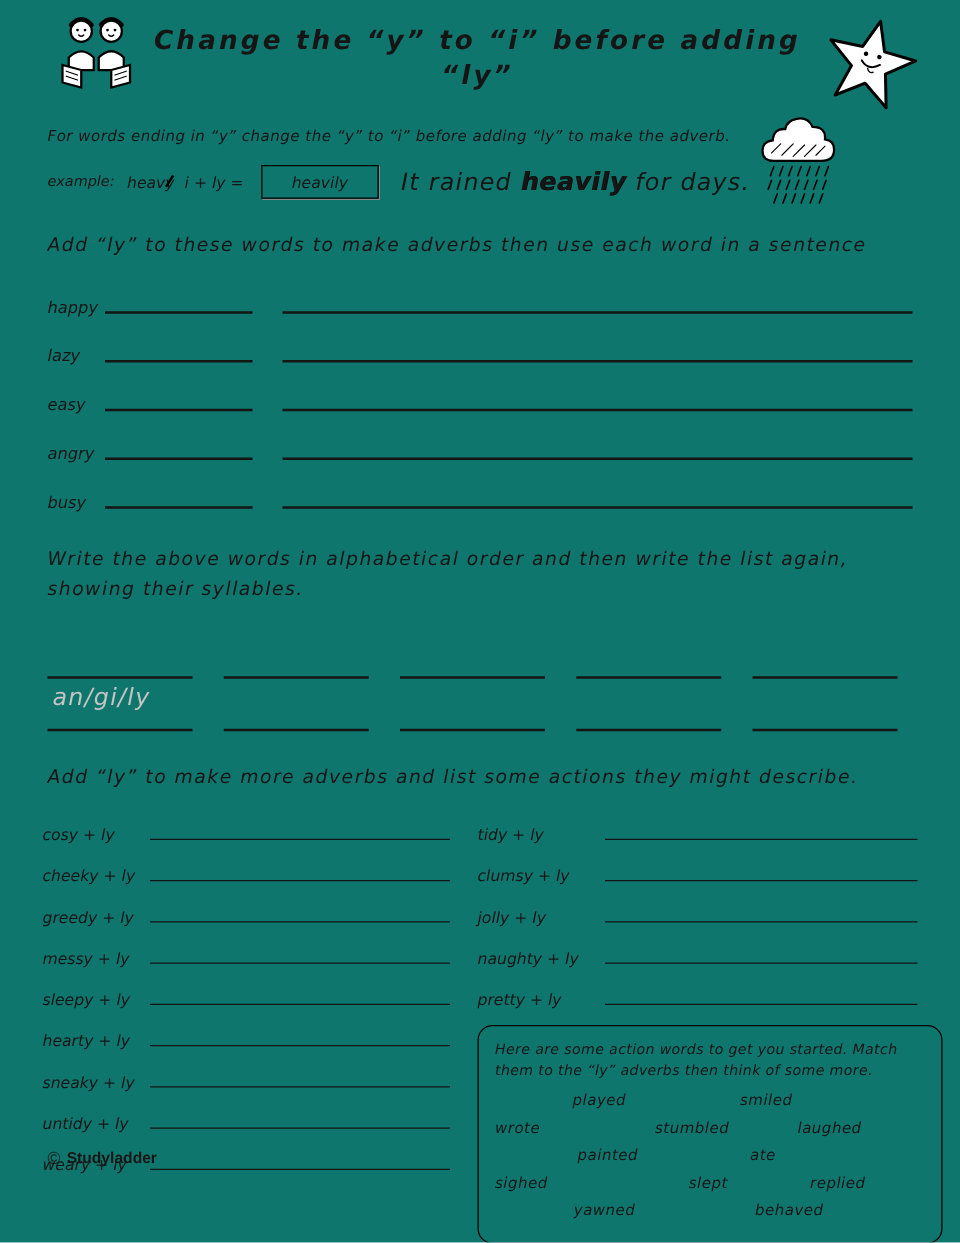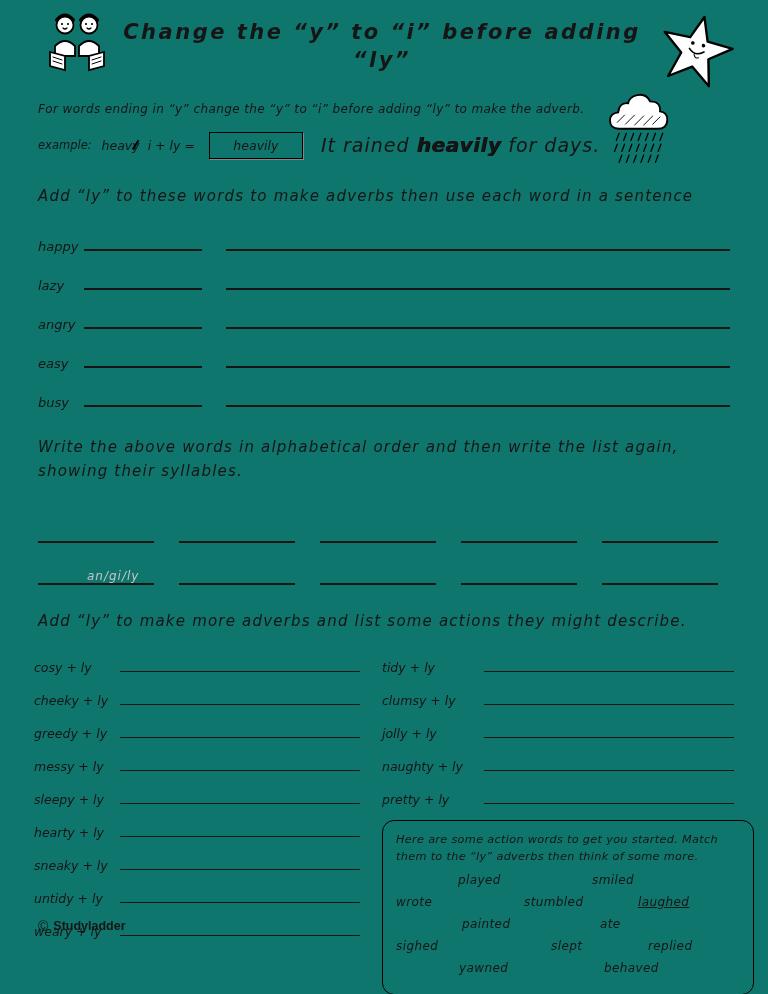--- a/index.html
+++ b/index.html
@@ -31,39 +31,39 @@
   .s1-rows{margin:8px 38px 0 38px;}
   .s1-row{display:flex;align-items:flex-end;height:39px;}
   .s1-label{width:46px;font-size:13px;padding-bottom:1px;}
   .line{height:0;border-bottom:2px solid #151515;margin-bottom:4px;}
   .s1-short{width:118px;}
   .s1-long{flex:1;margin-left:24px;}
   
   .blank-grid{margin:18px 50px 0 38px;}
   .blank-row{display:flex;justify-content:space-between;align-items:flex-end;height:42px;}
   .blank-cell{width:112px;border-bottom:2px solid #151515;display:flex;align-items:flex-end;padding-left:4px;}
-  .syll{color:#c4c4c4;font-size:12px;letter-spacing:1px;line-height:1;padding-bottom:1px;margin-left:45px;}
+  .syll{color:#c4c4c4;font-size:19px;letter-spacing:1px;line-height:1;padding-bottom:15px;}
   
   .cols{display:flex;margin:10px 14px 0 34px;}
   .col-left{width:326px;}
   .col-right{flex:1;margin-left:22px;}
   .adv-row{display:flex;align-items:flex-end;height:33px;}
   .adv-label{font-size:12.5px;padding-bottom:1px;white-space:nowrap;}
   .adv-label-l{width:86px;}
   .adv-label-r{width:102px;}
   .adv-line{flex:1;border-bottom:1.6px solid #151515;height:0;margin-bottom:4px;}
   .col-right .adv-row{padding-right:20px;}
   
   .action-box{margin-top:12px;border:1.6px solid #000;border-radius:12px;padding:11px 13px 12px;}
   .action-intro{font-size:11.3px;letter-spacing:.3px;line-height:1.5;margin:0;}
   .aw-rows{position:relative;margin-top:6px;}
   .aw-row{position:relative;height:22px;}
   .aw{position:absolute;top:1px;font-size:12px;letter-spacing:.4px;white-space:nowrap;}
   .r1a{left:62px;} .r1b{left:196px;}
-  .r2a{left:0;}    .r2b{left:128px;} .r2c{left:242px;text-decoration:underline;}
+  .r2a{left:0;}    .r2b{left:128px;} .r2c{left:242px;}
   .r3a{left:66px;} .r3b{left:204px;}
   .r4a{left:0;}    .r4b{left:155px;font-style:italic;} .r4c{left:252px;}
   .r5a{left:63px;} .r5b{left:208px;}
   
   .footer{position:absolute;left:38px;bottom:60px;display:flex;align-items:center;
         font-style:normal;font-weight:bold;font-size:12.5px;font-family:"Liberation Sans","DejaVu Sans",sans-serif;}
   .copyright{font-size:14px;margin-right:5px;font-weight:normal;}
   svg .ink{stroke:#000;fill:none;stroke-linecap:round;}
 </style>
 </head>
@@ -142,26 +142,26 @@
       <span class="s1-label">happy</span>
       <div class="line s1-short"></div>
       <div class="line s1-long"></div>
     </div>
     <div class="s1-row">
       <span class="s1-label">lazy</span>
       <div class="line s1-short"></div>
       <div class="line s1-long"></div>
     </div>
     <div class="s1-row">
+      <span class="s1-label">easy</span>
+      <div class="line s1-short"></div>
+      <div class="line s1-long"></div>
+    </div>
+    <div class="s1-row">
       <span class="s1-label">angry</span>
-      <div class="line s1-short"></div>
-      <div class="line s1-long"></div>
-    </div>
-    <div class="s1-row">
-      <span class="s1-label">easy</span>
       <div class="line s1-short"></div>
       <div class="line s1-long"></div>
     </div>
     <div class="s1-row">
       <span class="s1-label">busy</span>
       <div class="line s1-short"></div>
       <div class="line s1-long"></div>
     </div>
   </div>
 

